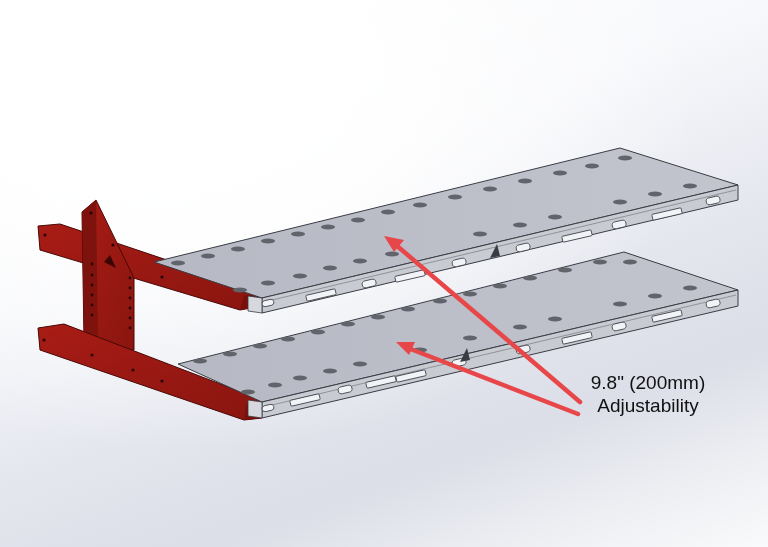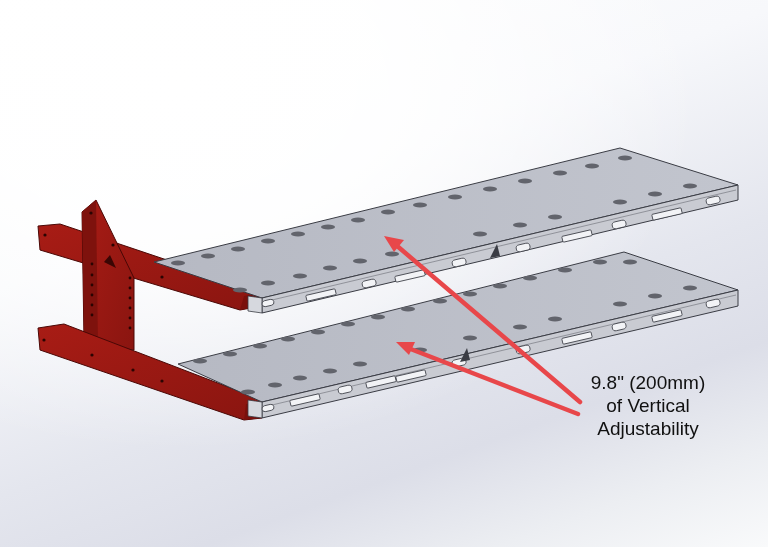--- a/index.html
+++ b/index.html
@@ -182,15 +182,14 @@
   <g>
     <line x1="580" y1="402" x2="396" y2="245" stroke="#e8474a" stroke-width="4.5" stroke-linecap="round"></line>
     <polygon points="384,236 404,240 394,252" fill="#e8474a"></polygon>
     <line x1="578" y1="414" x2="408" y2="348" stroke="#e8474a" stroke-width="4.5" stroke-linecap="round"></line>
     <polygon points="396,342 415,342 409,355" fill="#e8474a"></polygon>
   </g>
 </svg>
 
 <div class="callout">
   <div>9.8" (200mm)</div>
-  <div>of Vertical</div>
   <div>Adjustability</div>
 </div>
 
 </body></html>

